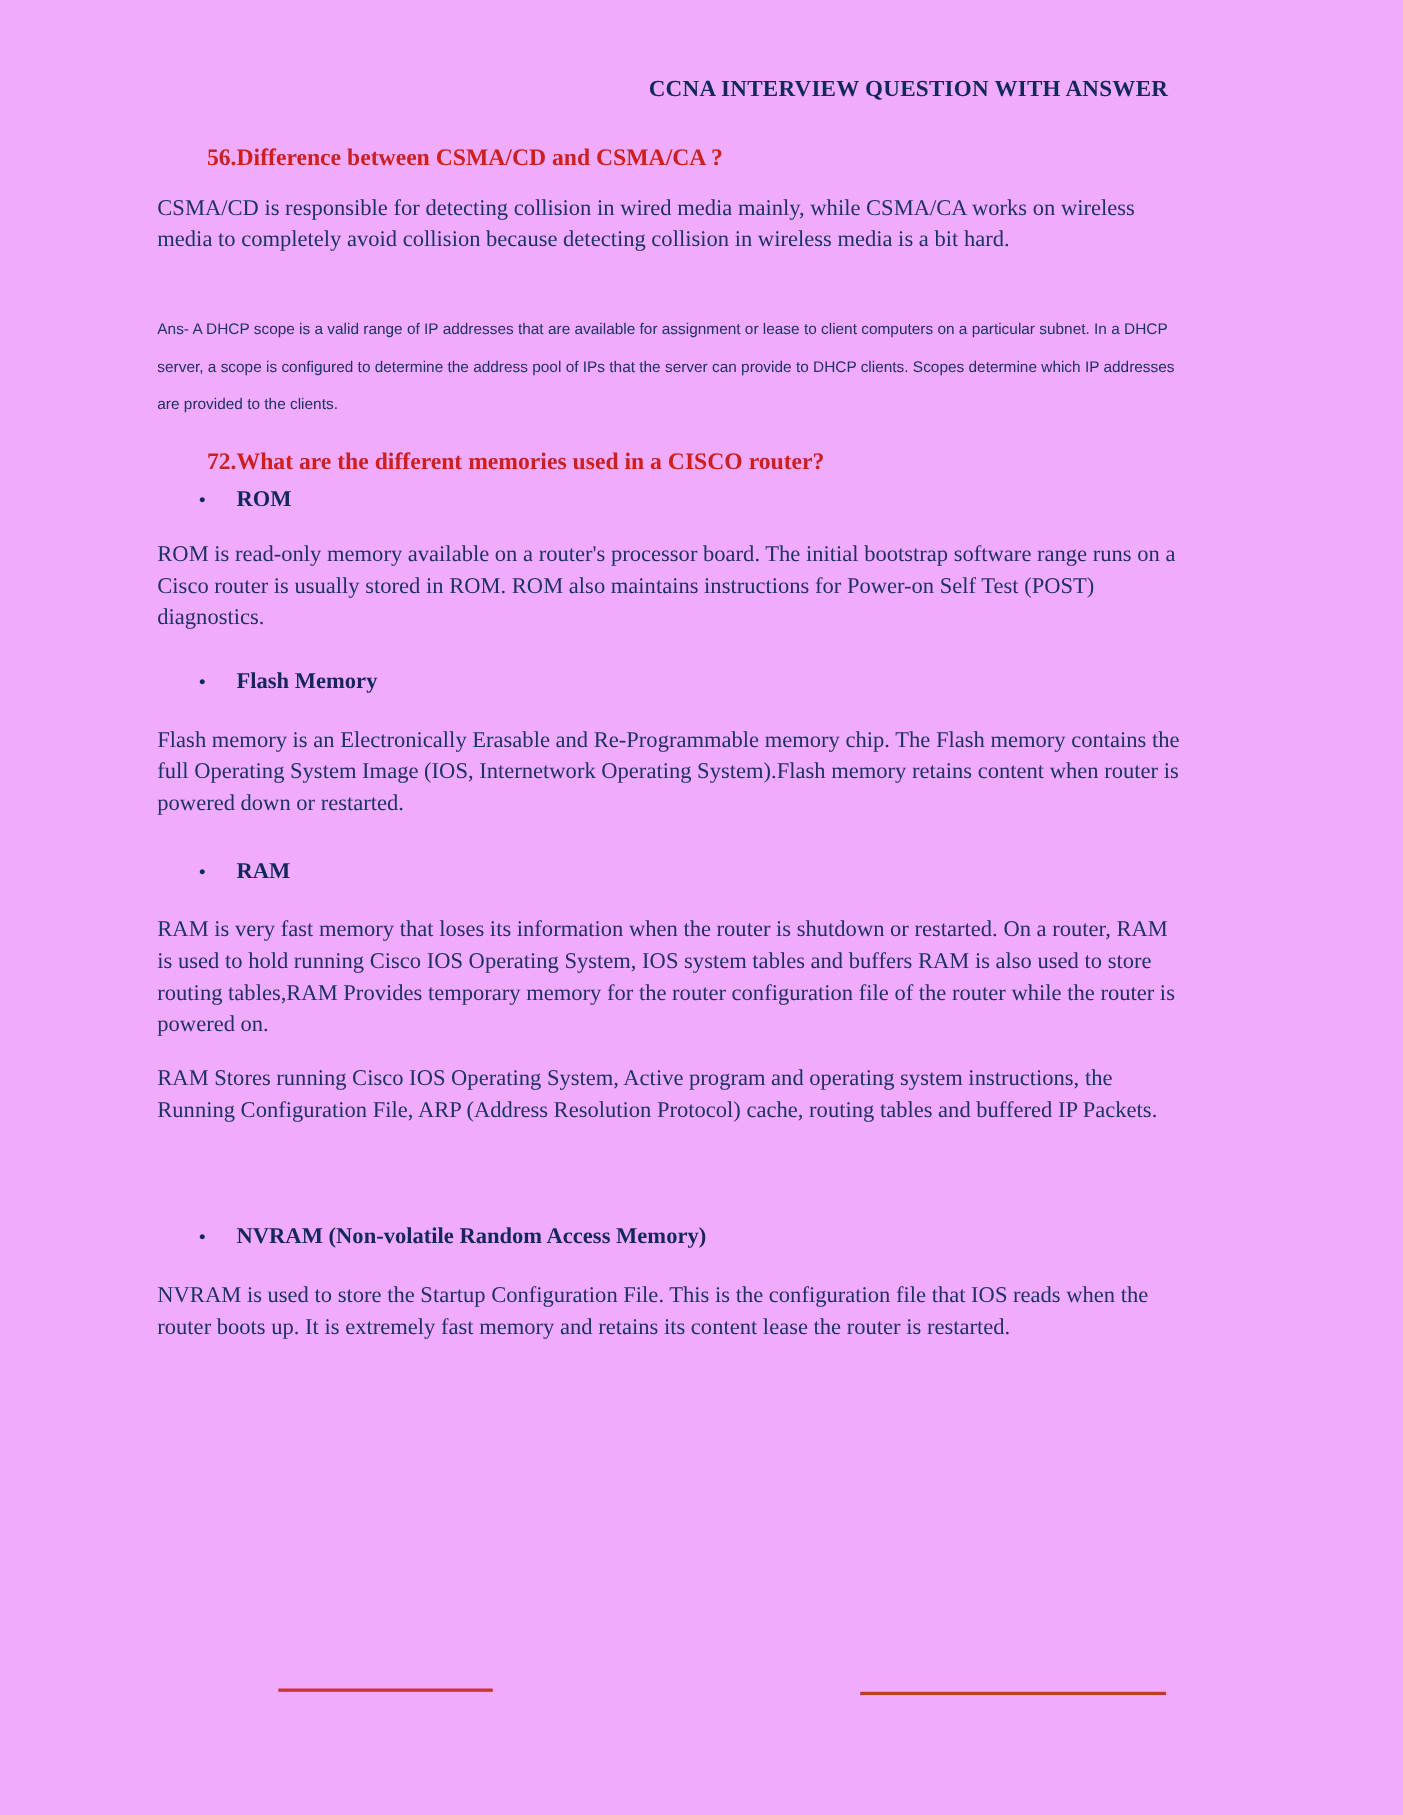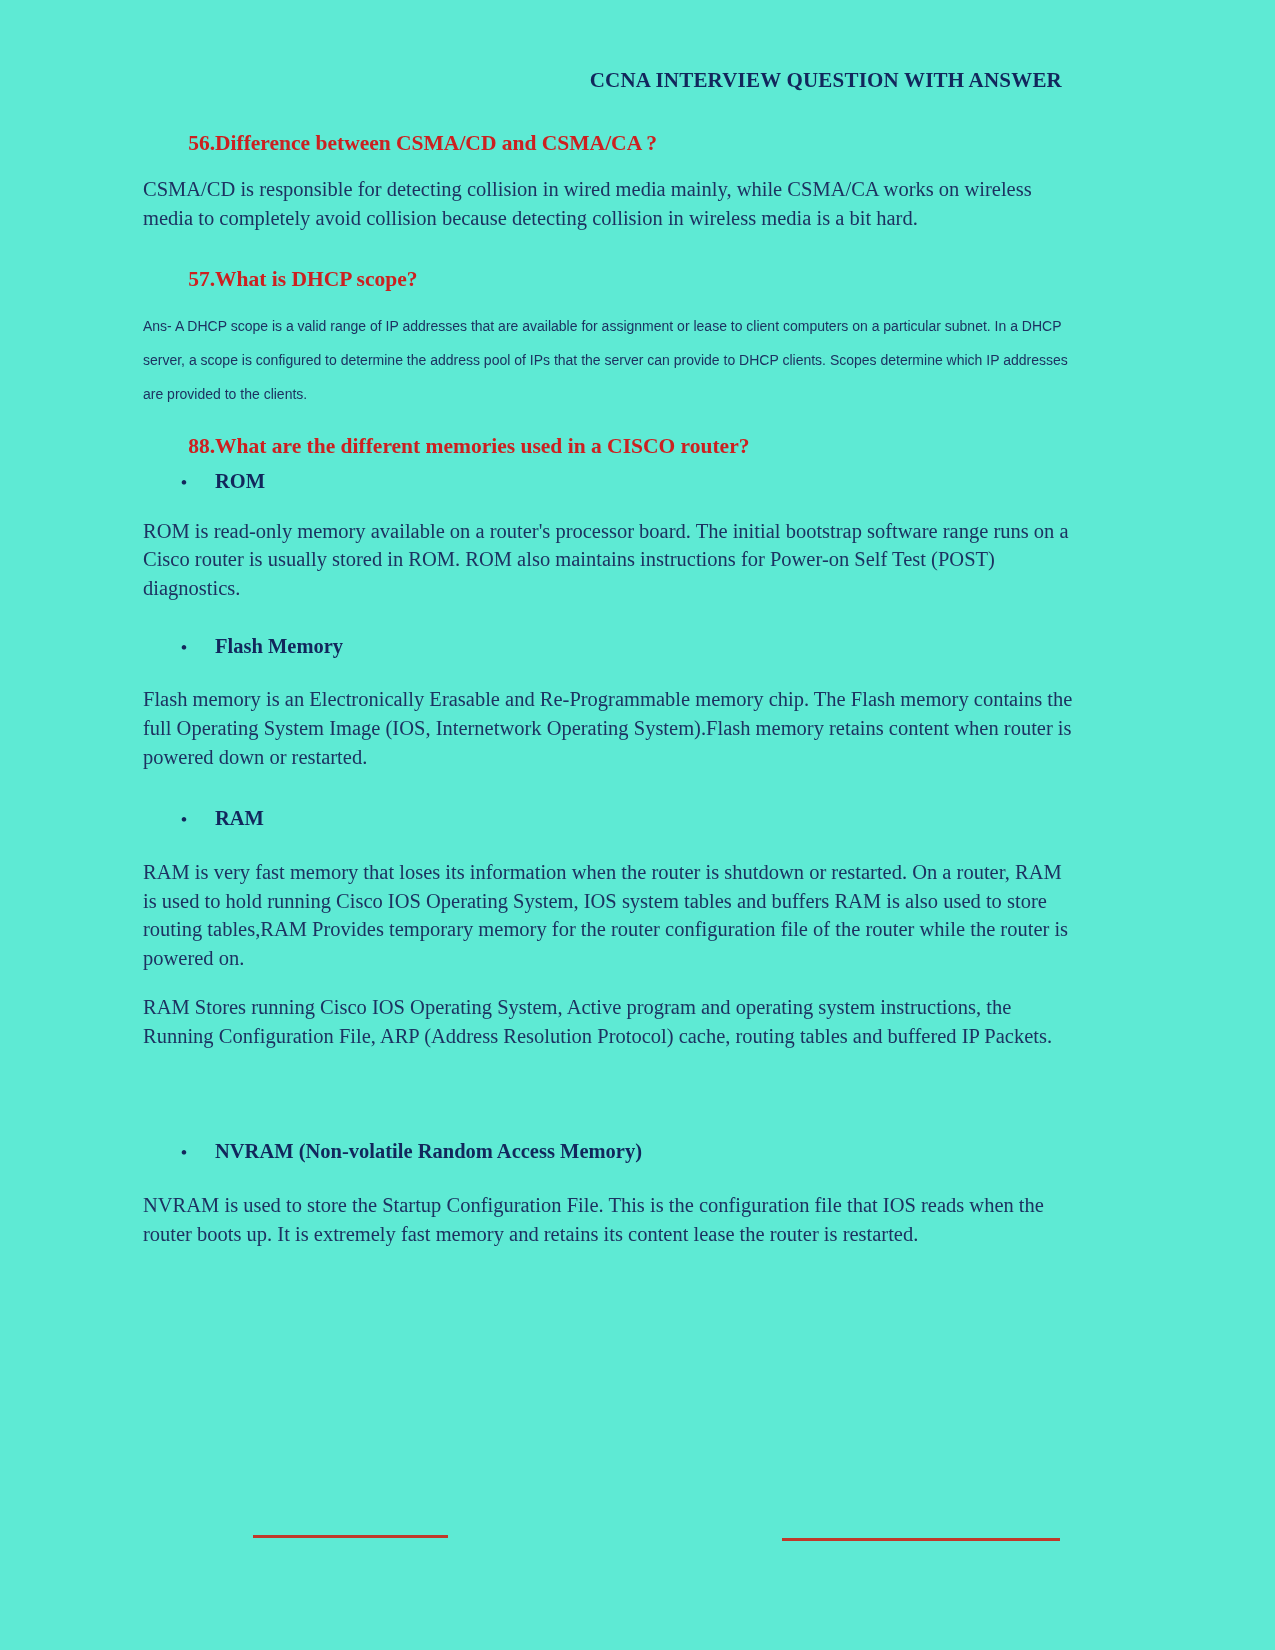--- a/index.html
+++ b/index.html
@@ -13,21 +13,21 @@
     position: relative;
     font-family: "Liberation Serif", "DejaVu Serif", serif;
     -webkit-font-smoothing: antialiased;
   }
 
   .page {
     position: absolute;
     top: 0; left: 0;
     width: 1275px;
     height: 1650px;
-    background: #5eead4;
+    background: #f0abfc;
     overflow: hidden;
   }
 
   
   .doc-header {
     position: absolute;
     top: 68px;
     left: 0;
     width: 1062px;
     text-align: right;
@@ -138,31 +138,27 @@
 
     <div class="q-heading">
       <span class="q-num">56.</span>
       <span class="q-text">Difference between CSMA/CD and CSMA/CA ?</span>
     </div>
     <div class="sp-18"></div>
     <p class="para">CSMA/CD is responsible for detecting collision in wired media mainly, while CSMA/CA works on wireless media to completely avoid collision because detecting collision in wireless media is a bit hard.</p>
 
     <div class="sp-34"></div>
 
-    <div class="q-heading">
-      <span class="q-num">57.</span>
-      <span class="q-text">What is DHCP scope?</span>
-    </div>
     <div class="sp-16"></div>
     <p class="para-wide">Ans- A DHCP scope is a valid range of IP addresses that are available for assignment or lease to client computers on a particular subnet. In a DHCP server, a scope is configured to determine the address pool of IPs that the server can provide to DHCP clients. Scopes determine which IP addresses are provided to the clients.</p>
 
     <div class="sp-22"></div>
 
     <div class="q-heading">
-      <span class="q-num">88.</span>
+      <span class="q-num">72.</span>
       <span class="q-text">What are the different memories used in a CISCO router?</span>
     </div>
 
     <div class="sp-8"></div>
 
     <div class="bullet-item">
       <span class="bullet-dot">•</span>
       <span class="bullet-label">ROM</span>
     </div>
     <div class="sp-22"></div>

